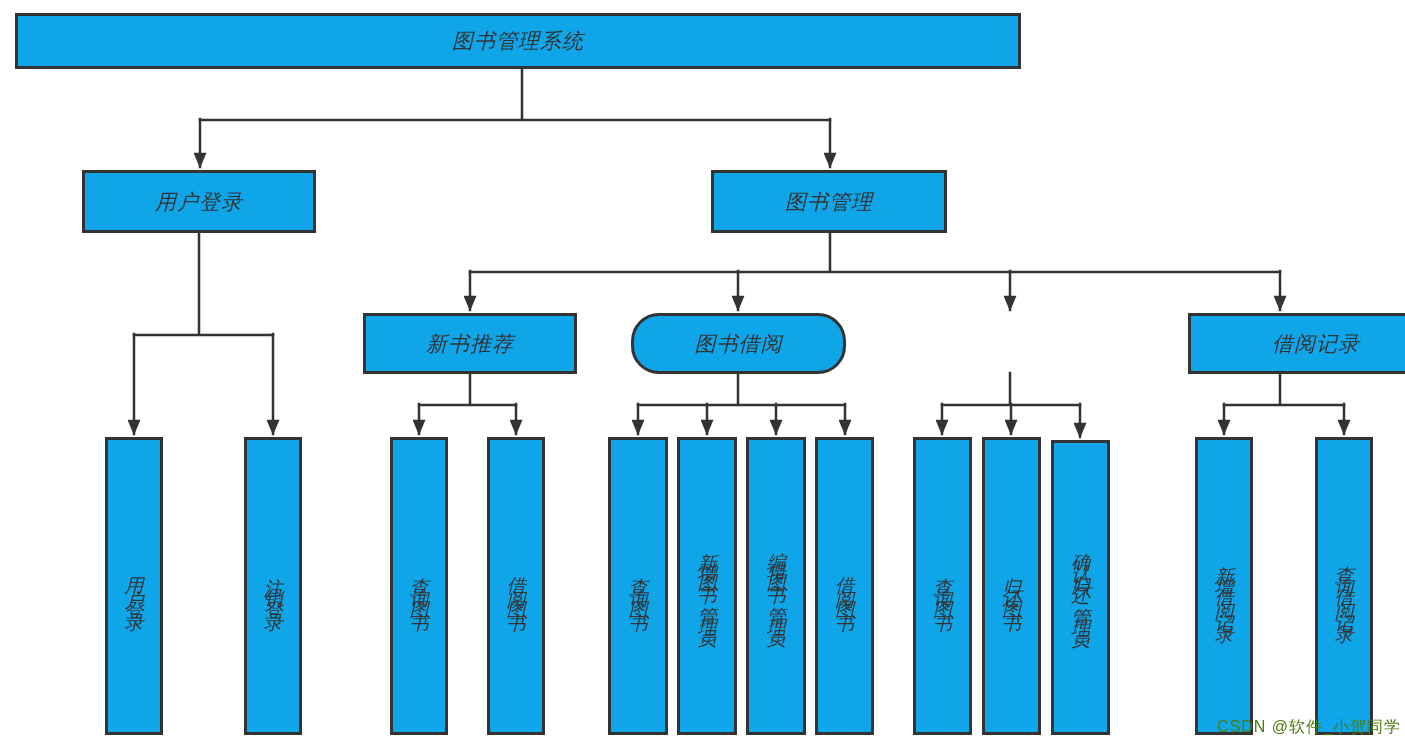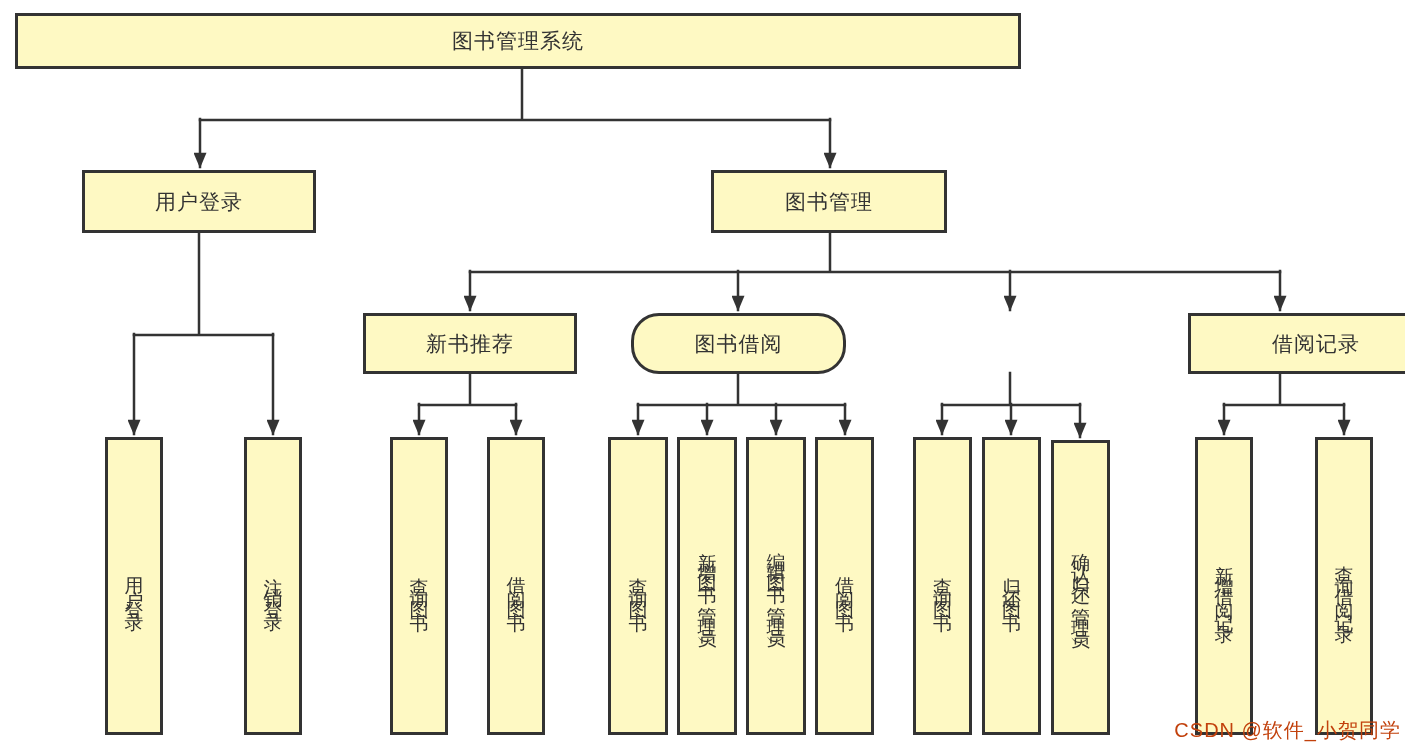--- a/index.html
+++ b/index.html
@@ -5,33 +5,33 @@
   html,body{margin:0;padding:0;}
   body{
     width:1405px;height:747px;position:relative;overflow:hidden;
     background:#ffffff;
     font-family:"Liberation Sans","DejaVu Sans",sans-serif;
   }
   #canvas{position:relative;width:1405px;height:747px;}
   svg.connectors{position:absolute;left:0;top:0;z-index:0;}
   .box{
     position:absolute;z-index:1;box-sizing:border-box;
-    border:3px solid #333333;background:#fef9c3;
+    border:3px solid #333333;background:#0ea5e9;
     display:flex;align-items:center;justify-content:center;
-    color:#333333;font-size:21px;letter-spacing:1px;
+    color:#333333;font-size:21px;letter-spacing:1px;font-style:italic;
   }
   .leaf span{
     writing-mode:vertical-rl;text-orientation:mixed;
     font-size:19px;letter-spacing:12px;line-height:1.15;
     white-space:nowrap;
   }
   .leaf.dense span{letter-spacing:11px;}
   #watermark{
     position:absolute;z-index:2;right:4px;top:717px;
-    font-size:20px;color:#c2410c;letter-spacing:1px;
+    font-size:16px;color:#4d7c0f;letter-spacing:1px;
     white-space:nowrap;
   }
 </style>
 </head>
 <body>
 
 <div id="canvas">
 
   <svg class="connectors" width="1405" height="747" viewBox="0 0 1405 747">
     <defs>

